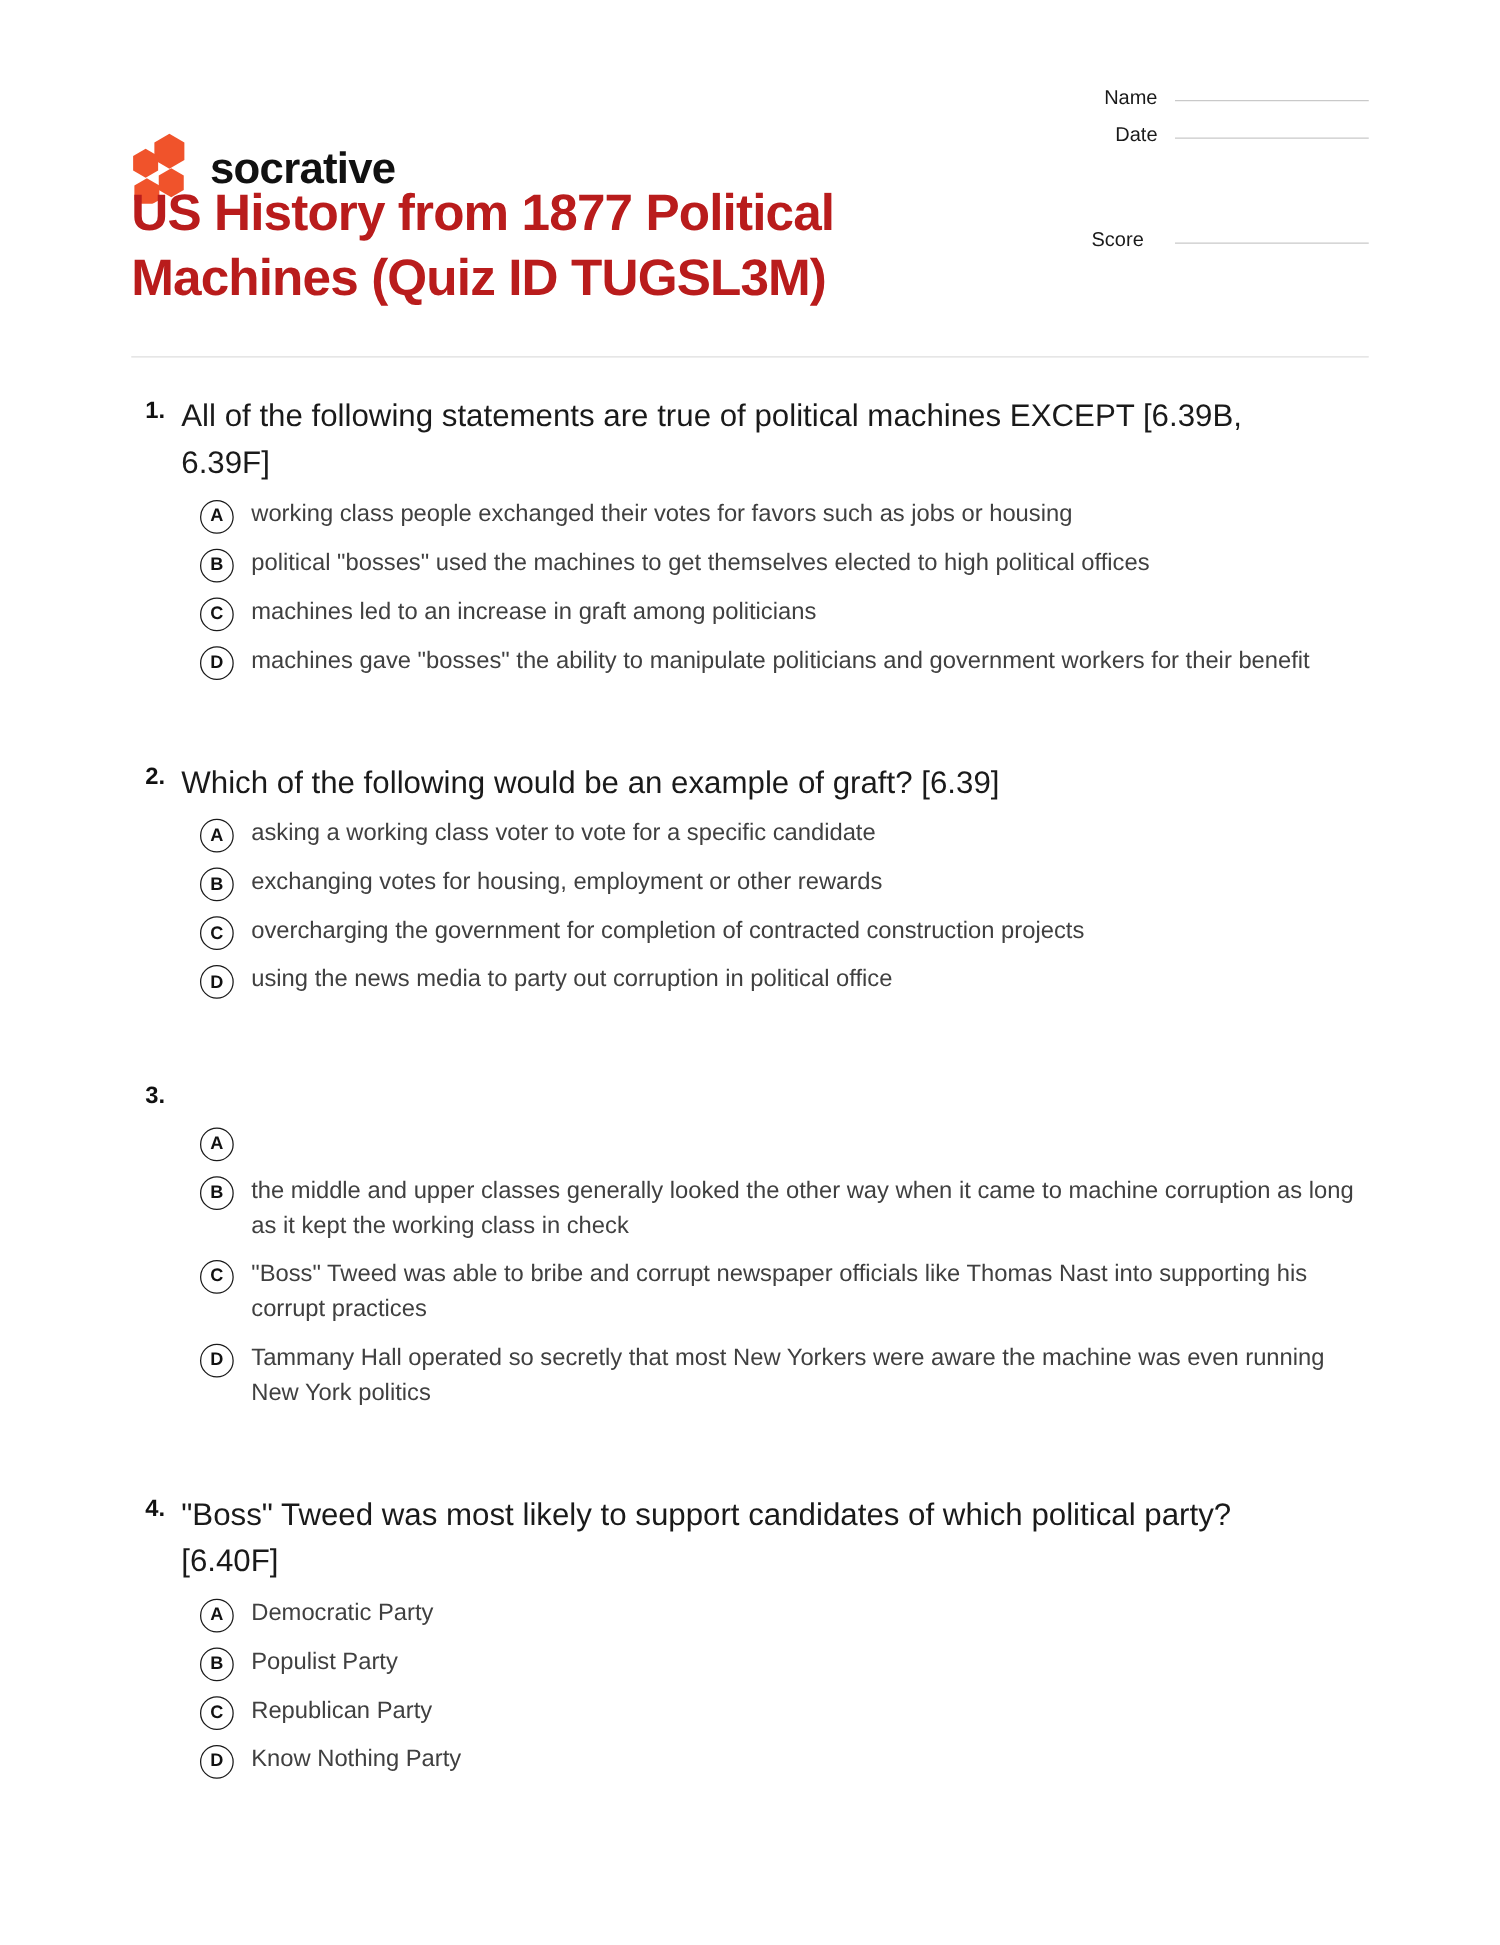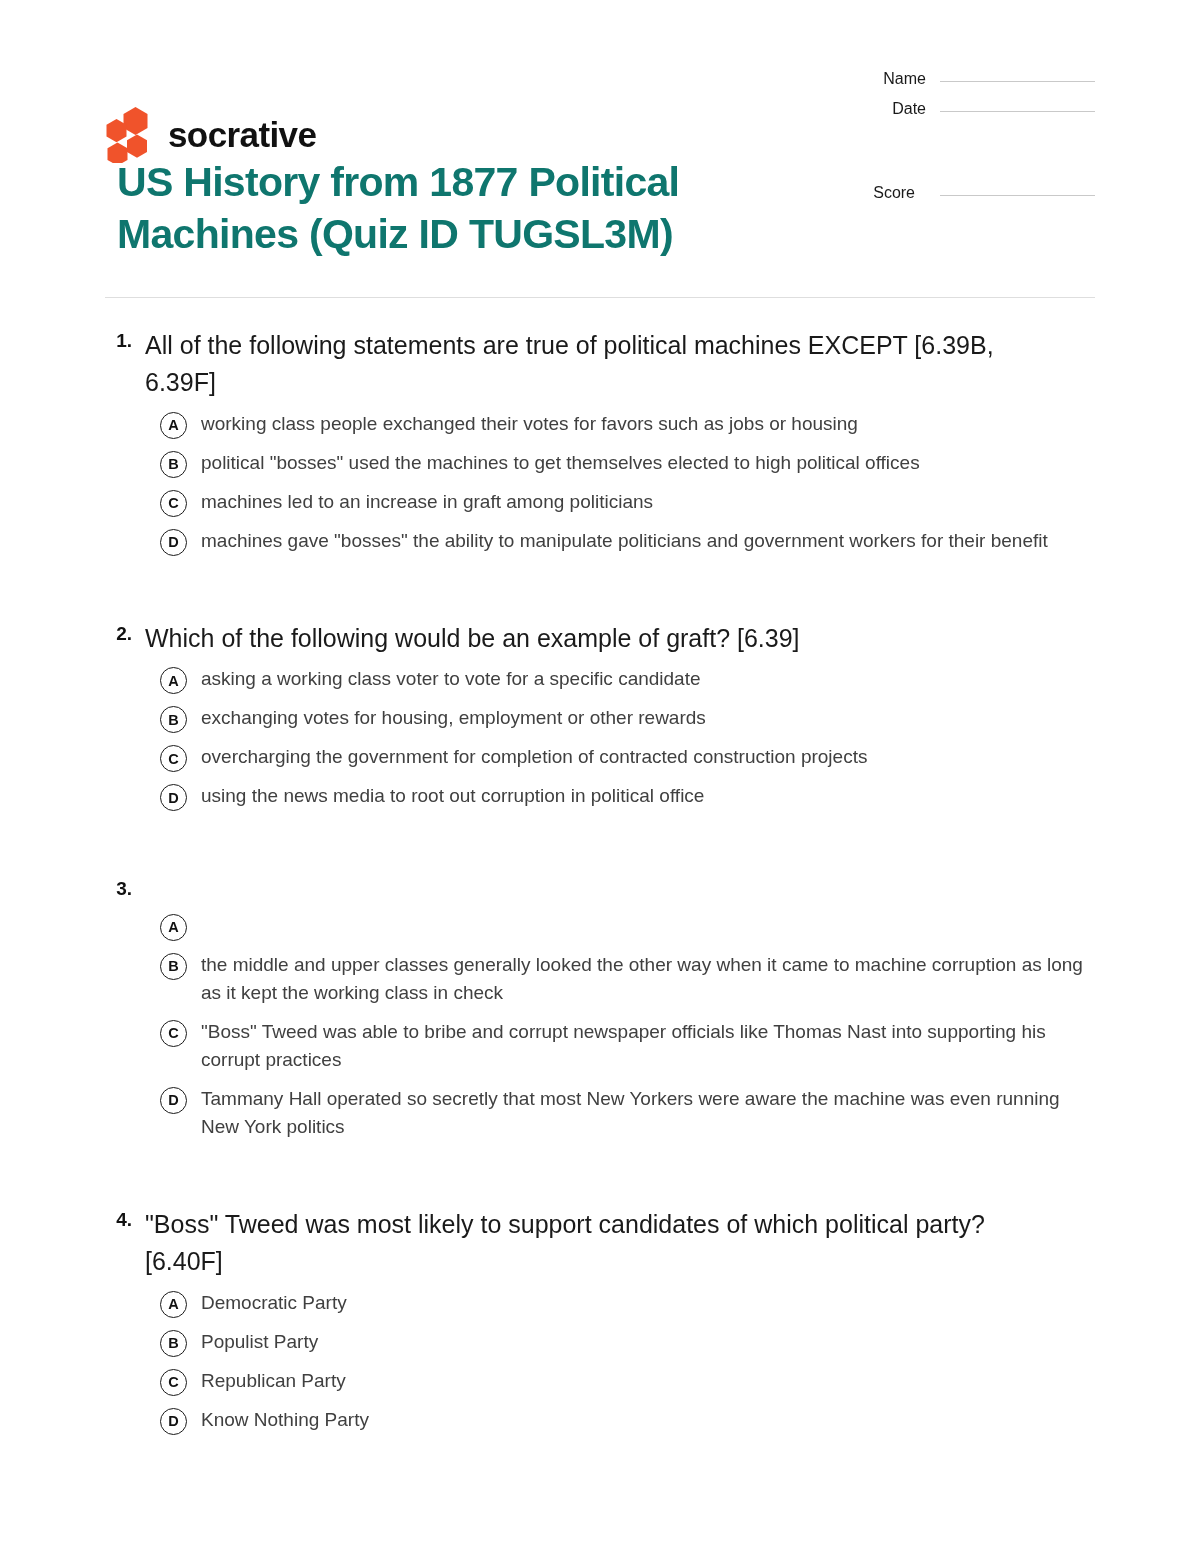--- a/index.html
+++ b/index.html
@@ -86,23 +86,23 @@
   
   .title-wrap {
     padding: 0 105px;
     margin-top: -58px;
   }
   .quiz-title {
     font-size: 41px;
     font-weight: 700;
     line-height: 1.28;
     letter-spacing: -0.7px;
-    color: #0f766e;
+    color: #b91c1c;
     max-width: 680px;
-    margin: 12px;
+    margin: 0;
   }
 
   .divider {
     margin: 36px 105px 0 105px;
     height: 1px;
     background: #dedede;
   }
 
   
   .questions {
@@ -253,21 +253,21 @@
         <div class="option">
           <span class="opt-badge">B</span>
           <span class="opt-text">exchanging votes for housing, employment or other rewards</span>
         </div>
         <div class="option">
           <span class="opt-badge">C</span>
           <span class="opt-text">overcharging the government for completion of contracted construction projects</span>
         </div>
         <div class="option">
           <span class="opt-badge">D</span>
-          <span class="opt-text">using the news media to root out corruption in political office</span>
+          <span class="opt-text">using the news media to party out corruption in political office</span>
         </div>
       </div>
     </div>
 
     <div class="question-block">
       <div class="q-head">
         <span class="q-num">3.</span>
       </div>
       <div class="options">
         <div class="option">

